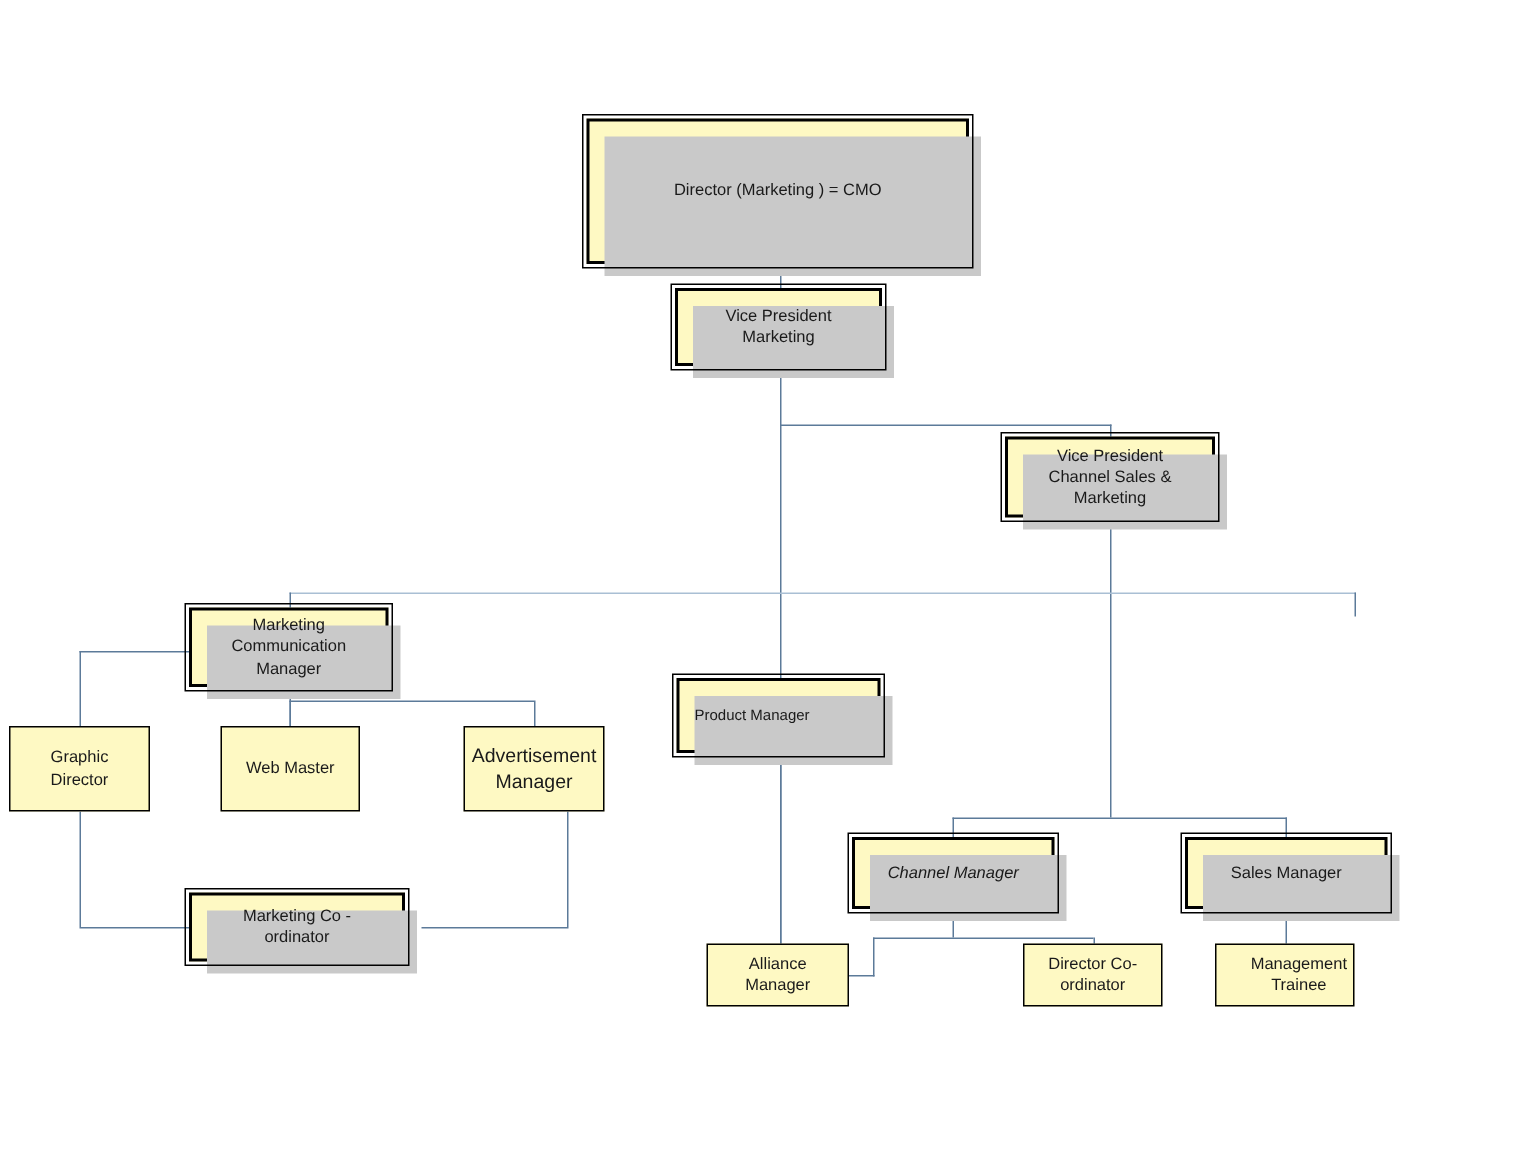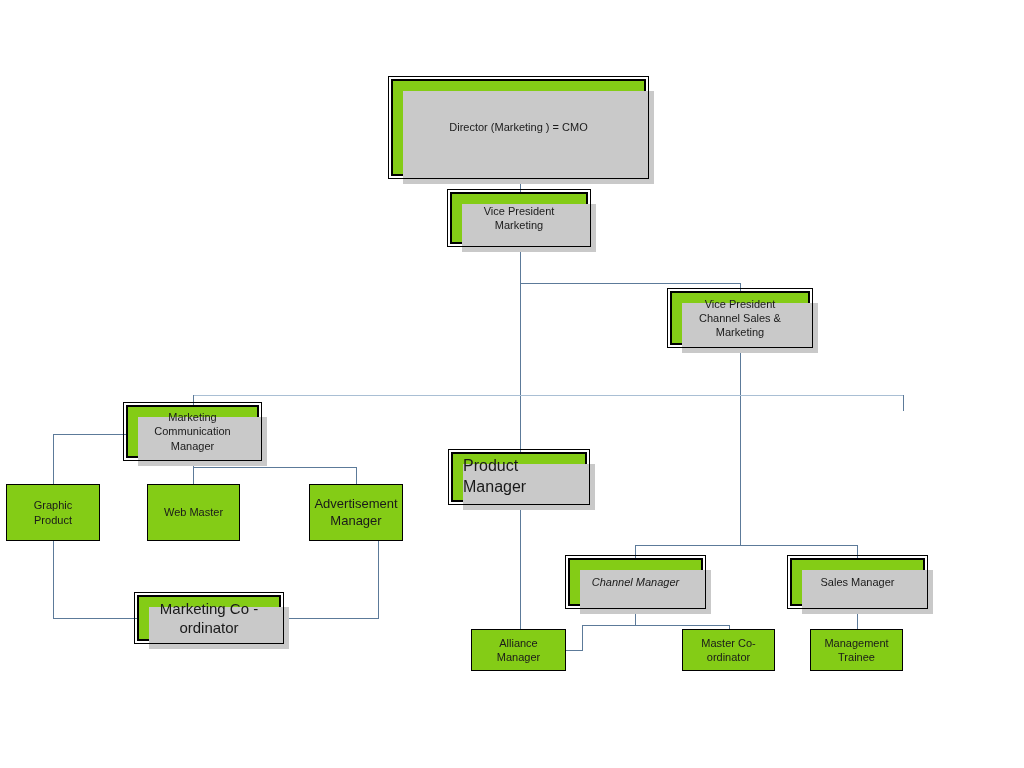--- a/index.html
+++ b/index.html
@@ -23,21 +23,21 @@
     background: #5c7a99;
   }
   .conn.h { height: 1px; }
   .conn.v { width: 1px; }
   .conn.bus { background: #a9bfd4; }
 
   
   .node {
     position: absolute;
     box-sizing: border-box;
-    background: #84cc16;
+    background: #fef9c3;
     display: flex;
     align-items: center;
     justify-content: center;
     text-align: center;
     color: #1a1a1a;
     line-height: 1.30;
     z-index: 5;
   }
   .node .label {
     display: block;
@@ -112,49 +112,49 @@
     <div class="node major" style="left: 670px; top: 291px; width: 140px; height: 54px; font-size: 11px;">
       <span class="label">Vice President
 Channel Sales  &amp;
 Marketing</span>
     </div>
     <div class="node major" style="left: 126px; top: 405px; width: 133px; height: 53px; font-size: 11px;">
       <span class="label">Marketing
 Communication
 Manager</span>
     </div>
-    <div class="node major align-left" style="left: 451px; top: 452px; width: 136px; height: 50px; font-size: 16px;">
+    <div class="node major align-left" style="left: 451px; top: 452px; width: 136px; height: 50px; font-size: 10px;">
       <span class="label">Product Manager</span>
     </div>
     <div class="node sub" style="left: 6px; top: 484px; width: 94px; height: 57px; font-size: 11px;">
       <span class="label">Graphic
-Product</span>
+Director</span>
     </div>
     <div class="node sub" style="left: 147px; top: 484px; width: 93px; height: 57px; font-size: 11px;">
       <span class="label">Web Master</span>
     </div>
     <div class="node sub" style="left: 309px; top: 484px; width: 94px; height: 57px; font-size: 13px;">
       <span class="label">Advertisement
 Manager</span>
     </div>
-    <div class="node major" style="left: 137px; top: 595px; width: 144px; height: 46px; font-size: 15px;">
+    <div class="node major" style="left: 126px; top: 595px; width: 144px; height: 46px; font-size: 11px;">
       <span class="label">Marketing Co -
 ordinator</span>
     </div>
     <div class="node major" style="left: 568px; top: 558px; width: 135px; height: 48px; font-size: 11px; font-style: italic;">
       <span class="label">Channel Manager</span>
     </div>
     <div class="node major" style="left: 790px; top: 558px; width: 135px; height: 48px; font-size: 11px;">
       <span class="label">Sales Manager</span>
     </div>
     <div class="node sub" style="left: 471px; top: 629px; width: 95px; height: 42px; font-size: 11px;">
       <span class="label">Alliance
 Manager</span>
     </div>
     <div class="node sub" style="left: 682px; top: 629px; width: 93px; height: 42px; font-size: 11px;">
-      <span class="label">Master Co-
+      <span class="label">Director Co-
 ordinator</span>
     </div>
-    <div class="node sub" style="left: 810px; top: 629px; width: 93px; height: 42px; font-size: 11px;">
+    <div class="node sub" style="left: 810px; top: 629px; width: 93px; height: 42px; font-size: 11px; justify-content: flex-end;">
       <span class="label">Management
 Trainee</span>
     </div>
   </div>
 
 </body></html>

